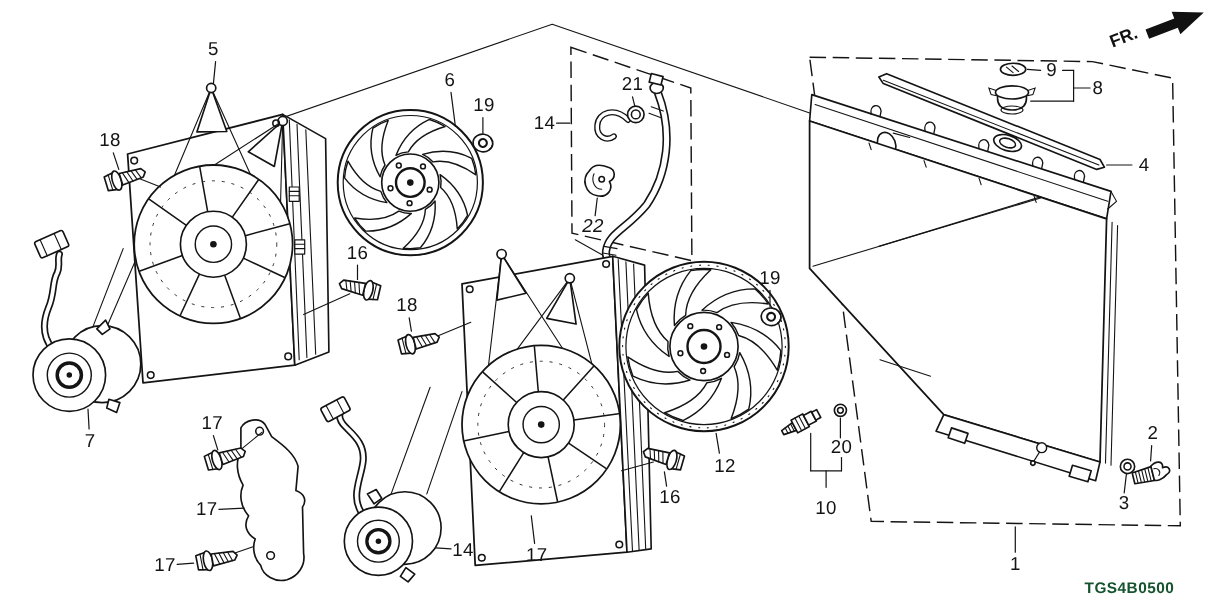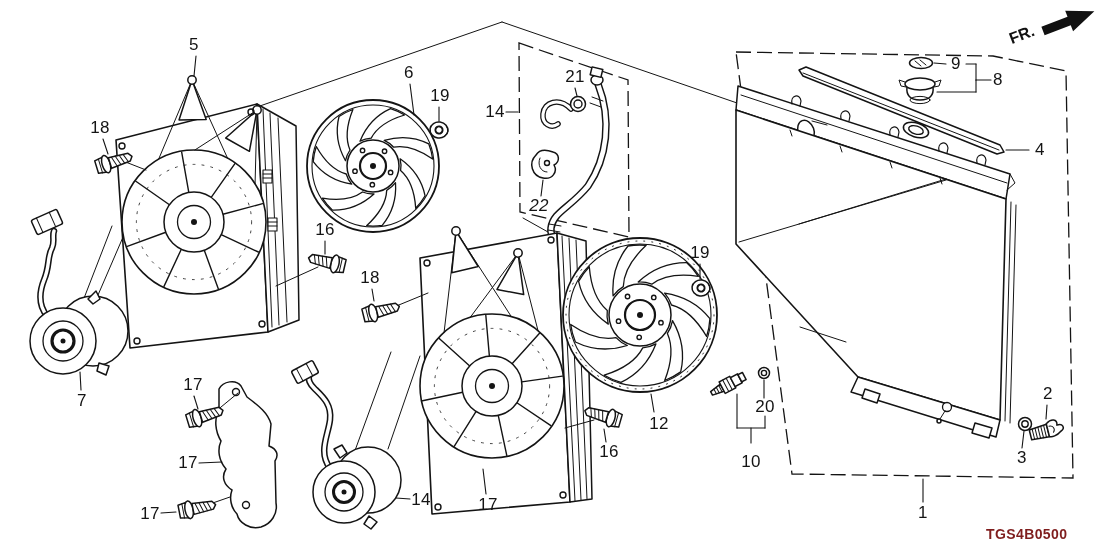--- a/index.html
+++ b/index.html
@@ -5,21 +5,21 @@
   html,body{margin:0;padding:0;background:#fff;}
   .stage{position:relative;width:1108px;height:554px;background:#fff;overflow:hidden;
          font-family:"Liberation Sans",sans-serif;color:#141414;}
   svg.art{position:absolute;left:0;top:0;}
   .labels{position:absolute;left:0;top:0;width:100%;height:100%;pointer-events:none;}
   .callout{position:absolute;transform:translate(-50%,-50%);
            font:400 17px "Liberation Sans",sans-serif;color:#141414;letter-spacing:.3px;}
   .fr-label{position:absolute;left:1009px;top:26px;transform:rotate(-21deg);
             font:700 16px "Liberation Sans",sans-serif;color:#111;}
   .diagram-code{position:absolute;left:986px;top:526px;
-            font:600 14px "Liberation Sans",sans-serif;color:#7f1d1d;letter-spacing:.4px;}
+            font:600 14px "Liberation Sans",sans-serif;color:#14532d;letter-spacing:.4px;}
   
   .ink{stroke:#141414;fill:none;stroke-width:1.4;stroke-linecap:round;stroke-linejoin:round;}
   .fill{stroke:#141414;fill:#ffffff;stroke-width:1.5;stroke-linecap:round;stroke-linejoin:round;}
   .thin{stroke:#141414;fill:none;stroke-width:1;stroke-linecap:round;}
   .dashbox{stroke:#141414;fill:none;stroke-width:1.3;stroke-dasharray:15 6;}
   .leader{stroke:#141414;stroke-width:1.1;fill:none;stroke-linecap:round;}
 </style>
 </head>
 <body>
 

